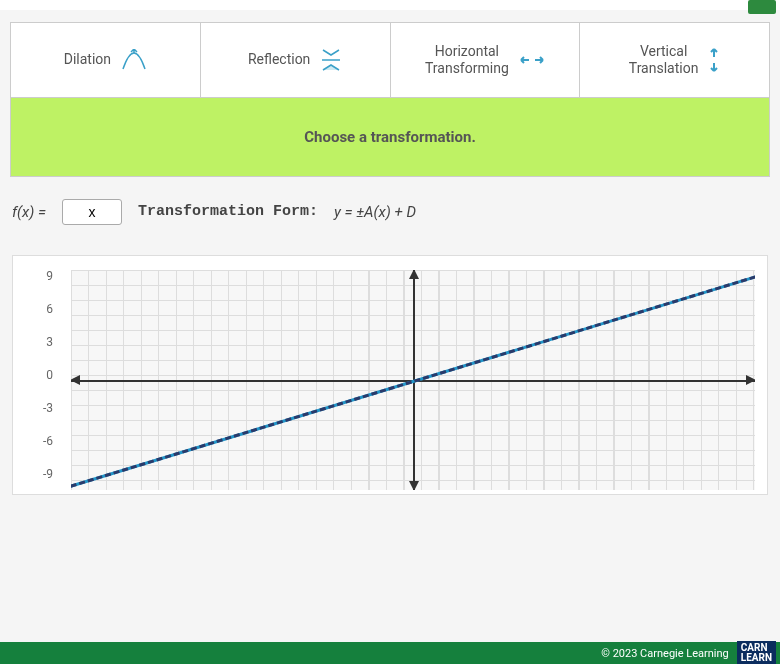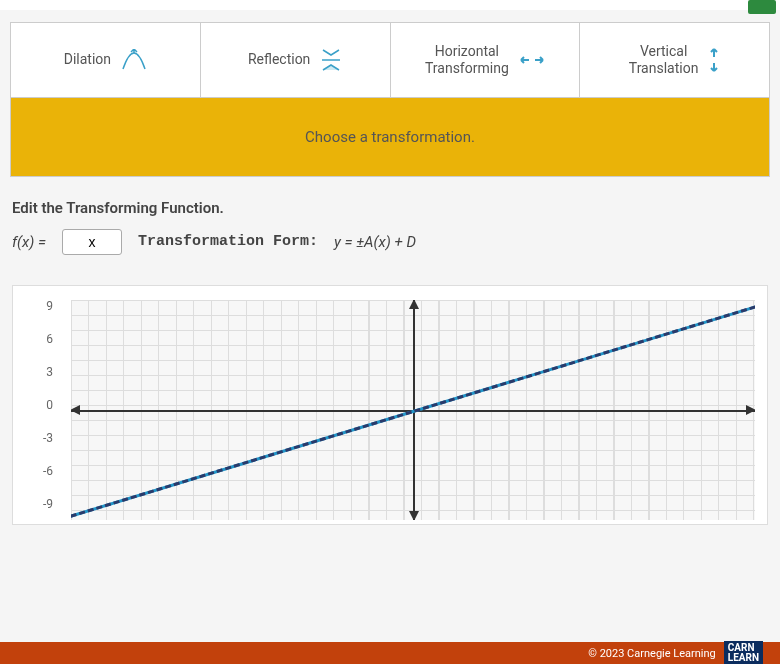--- a/index.html
+++ b/index.html
@@ -42,26 +42,27 @@
   gap: 10px;
   font-size: 14px;
   color: #555;
 }
 .tab:last-child { border-right: none; }
 .tab-label { line-height: 1.2; text-align: center; }
 .tab-icon { display: inline-flex; align-items: center; justify-content: center; }
 .choose-row {
   border: 1px solid #ccc;
   border-top: none;
-  background: #eab308;
+  background: #bef264;
   margin: 0 10px;
   padding: 30px 0;
   text-align: center;
   font-size: 15px;
   color: #555;
+  font-weight: bold;
 }
 .edit-block {
   margin: 22px 12px 0 12px;
 }
 .edit-title {
   font-size: 15px;
   font-weight: 600;
   color: #444;
   margin-bottom: 12px;
 }
@@ -158,27 +159,27 @@
   top: 50%;
   height: 0;
   border-top: 3px dashed #2a3a6a;
   transform-origin: center;
   transform: rotate(-17deg);
 }
 .footer {
   position: absolute;
   left: 0; right: 0; bottom: 0;
   height: 22px;
-  background: #c2410c;
+  background: #15803d;
   color: #fff;
   font-size: 11px;
   display: flex;
   align-items: center;
   justify-content: flex-end;
-  padding: 0 17px;
+  padding: 0 4px;
   gap: 8px;
 }
 .footer .logo {
   background: #0b2c5e;
   color: #fff;
   font-size: 10px;
   line-height: 1;
   padding: 2px 4px;
   font-weight: 700;
 }
@@ -233,21 +234,20 @@
       </svg>
     </span>
   </div>
 </div>
 
 <div class="choose-row">
   <span>Choose a transformation.</span>
 </div>
 
 <div class="edit-block">
-  <div class="edit-title">Edit the Transforming Function.</div>
   <div class="edit-row">
     <span>
       <span class="fx">f(x) = </span>
     </span>
     <input class="input-box" value="x" style="">
     <span class="form-label">Transformation Form:</span>
     <span class="form-eq">y = ±A(x) + D</span>
   </div>
 </div>
 

